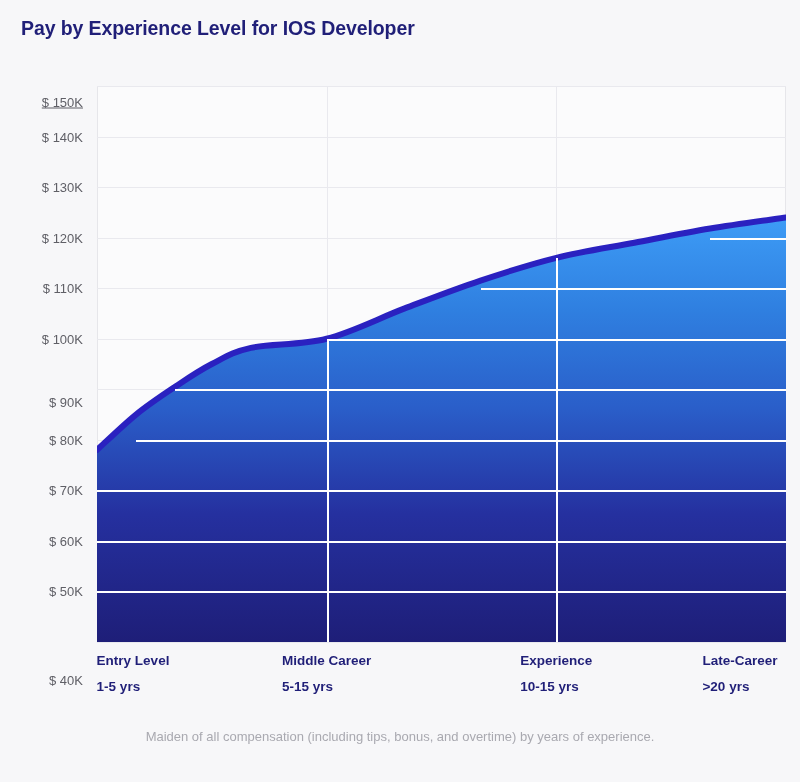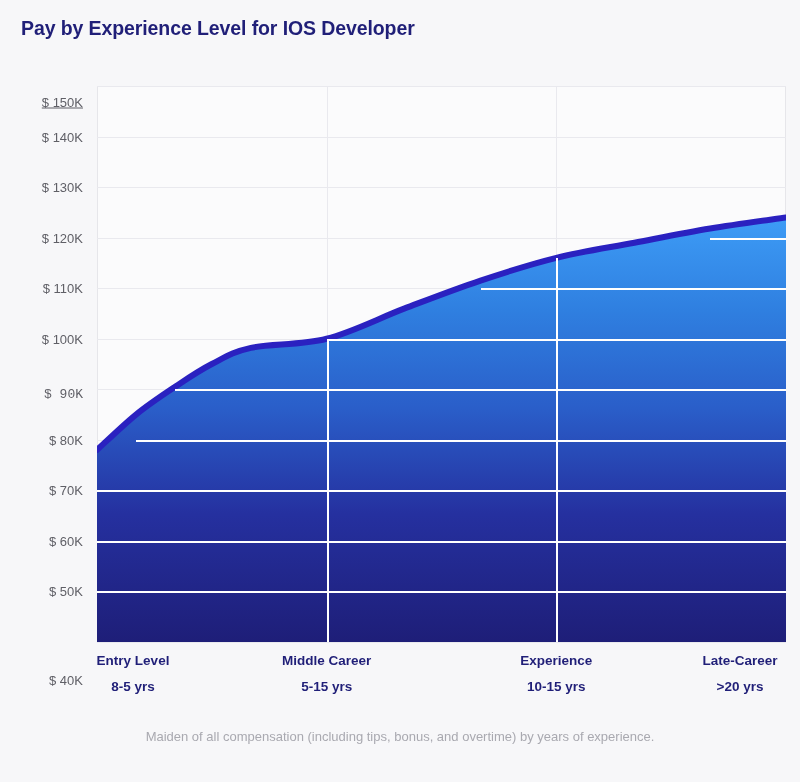--- a/index.html
+++ b/index.html
@@ -111,21 +111,20 @@
   .x-labels {
     position: absolute;
     left: 97px;
     top: 652px;
     width: 689px;
     height: 60px;
   }
   .x-tick {
     position: absolute;
     transform: translateX(-50%);
-    text-align: center;
     white-space: nowrap;
   }
   .x-tick .x-name {
     display: block;
     font-size: 13.5px;
     font-weight: bold;
     color: #201f78;
     line-height: 17px;
   }
   .x-tick .x-range {
@@ -153,21 +152,21 @@
 
   <div class="chart-title">Pay by Experience Level for IOS Developer</div>
 
   <div class="y-labels">
       <div class="y-tick" style="top: 16px; text-decoration: underline;">$ 150K</div>
       <div class="y-tick" style="top: 50.5455px;">$ 140K</div>
       <div class="y-tick" style="top: 101.091px;">$ 130K</div>
       <div class="y-tick" style="top: 151.636px;">$ 120K</div>
       <div class="y-tick" style="top: 202.182px;">$ 110K</div>
       <div class="y-tick" style="top: 252.727px;">$ 100K</div>
-      <div class="y-tick" style="top: 308px; font-family: Liberation Mono, monospace;">$ 90K</div>
+      <div class="y-tick" style="top: 316px;">$ 90K</div>
       <div class="y-tick" style="top: 353.818px;">$ 80K</div>
       <div class="y-tick" style="top: 404.364px;">$ 70K</div>
       <div class="y-tick" style="top: 454.909px;">$ 60K</div>
       <div class="y-tick" style="top: 505.455px;">$ 50K</div>
       <div class="y-tick" style="top: 556px; margin-top: 38px;">$ 40K</div>
     </div>
 
   <div class="plot-wrap">
     <div class="plot-bg"></div>
     <div class="gridlines">
@@ -211,21 +210,21 @@
         <div class="ov-h" style="top: 454.909px; left: 0%; width: 100%;"></div>
         <div class="ov-h" style="top: 505.455px; left: 0%; width: 100%;"></div>
         <div class="ov-v" style="left: 229.667px; top: 252.727px; height: 303.273px;"></div>
         <div class="ov-v" style="left: 459.333px; top: 171.855px; height: 384.145px;"></div>
       </div>
   </div>
 
   <div class="x-labels">
       <div class="x-tick" style="left: 36px;">
         <span class="x-name">Entry Level</span>
-        <span class="x-range">8-5 yrs</span>
+        <span class="x-range">1-5 yrs</span>
       </div>
       <div class="x-tick" style="left: 229.667px;">
         <span class="x-name">Middle Career</span>
         <span class="x-range">5-15 yrs</span>
       </div>
       <div class="x-tick" style="left: 459.333px;">
         <span class="x-name">Experience</span>
         <span class="x-range">10-15 yrs</span>
       </div>
       <div class="x-tick" style="left: 643px;">

